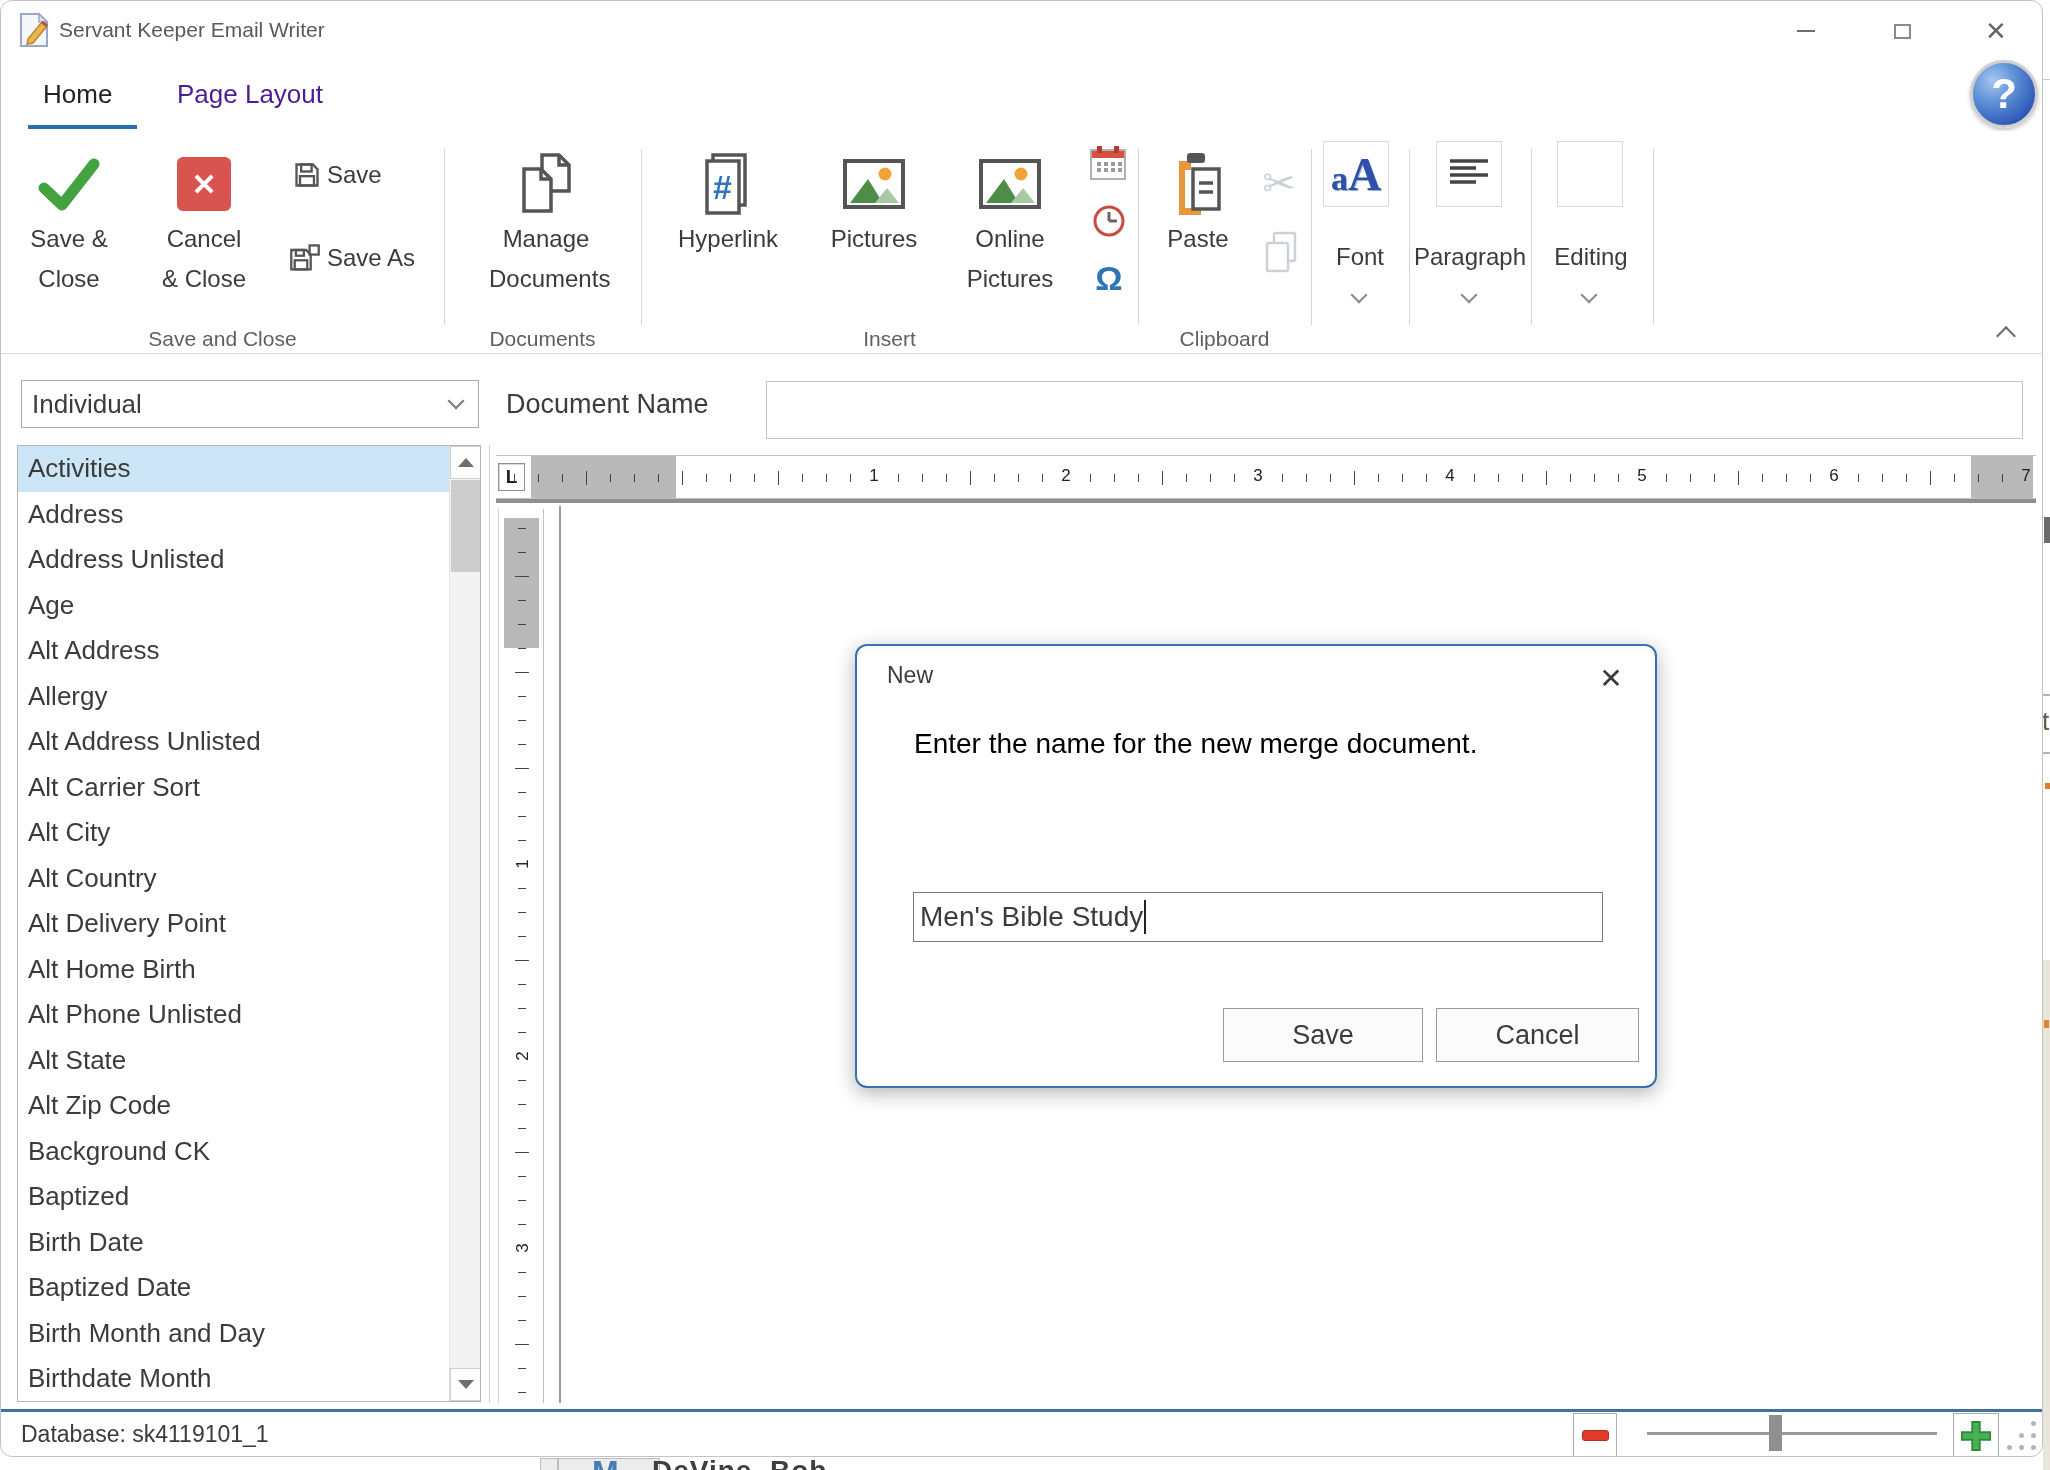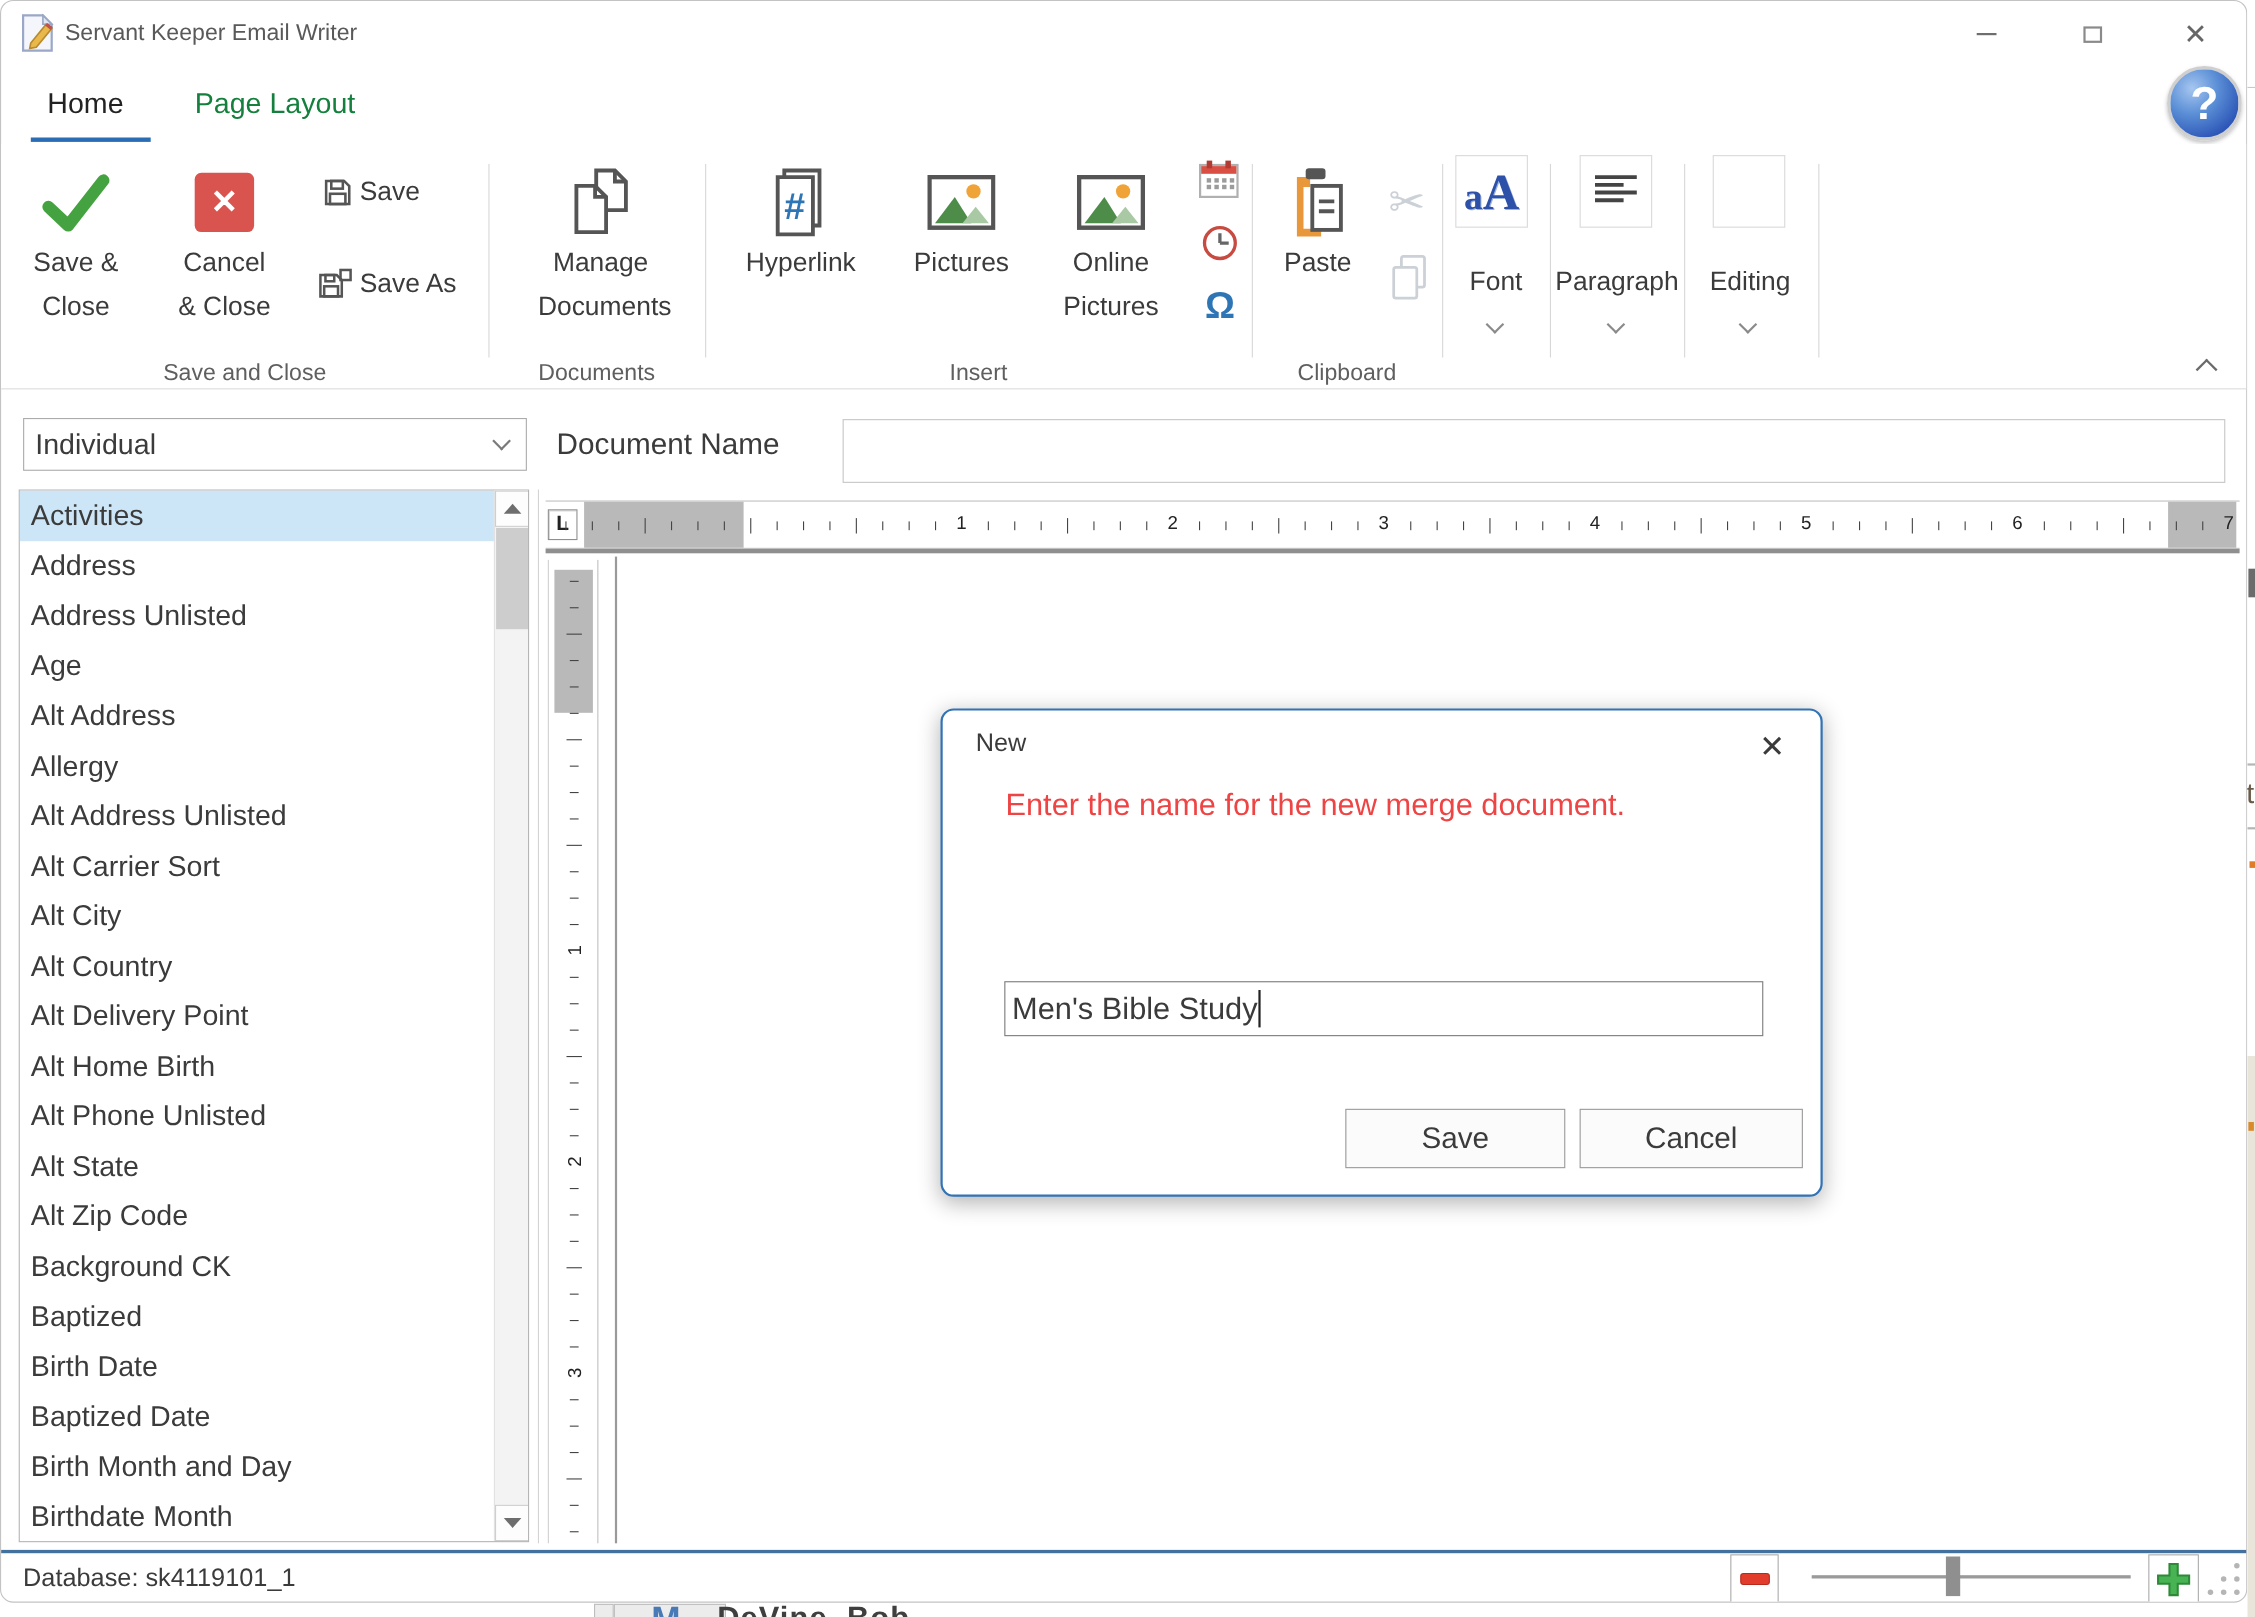--- a/index.html
+++ b/index.html
@@ -11,21 +11,21 @@
   .window{position:absolute;left:0;top:0;width:2043px;height:1457px;background:#fff;
     border:1px solid #c3c3c3;border-radius:12px;overflow:hidden;}
   .titlebar-title{position:absolute;left:58px;top:17px;font-size:21px;color:#595959;}
   .app-icon{position:absolute;left:15px;top:11px;width:36px;height:36px;}
   .winbtn{position:absolute;top:8px;width:44px;height:44px;display:flex;align-items:center;justify-content:center;cursor:default;}
   .min-glyph{width:18px;height:2px;background:#6e6e6e;}
   .max-glyph{width:17px;height:15px;border:2px solid #8a8a8a;}
   .close-glyph{font-size:26px;color:#666;font-weight:400;line-height:1;}
 
   
-  .tab{position:absolute;top:78px;font-size:26px;color:#15803d;}
+  .tab{position:absolute;top:78px;font-size:26px;color:#4c1d95;}
   .tab-underline{position:absolute;left:27px;top:124px;width:109px;height:4px;}
   .help-btn{position:absolute;left:1969px;top:59px;width:68px;height:68px;border-radius:50%;
     border:3px solid #cfcfcf;color:#fff;font-size:42px;font-weight:bold;display:flex;align-items:center;justify-content:center;
     background:radial-gradient(circle at 32% 28%, #a6c6f0 0%, #5b8fd6 38%, #2c55b7 78%, #1d3f96 100%);
     box-shadow:0 2px 4px rgba(0,0,0,.25);}
 
   
   .ribbon{position:absolute;left:0;top:130px;width:2043px;height:223px;border-bottom:1px solid #dcdcdc;background:#fff;}
   .rsep{position:absolute;top:18px;width:1px;height:176px;background:#d7d7d7;}
   .group-label{position:absolute;top:196px;height:26px;font-size:21px;color:#5f5f5f;text-align:center;}
@@ -82,21 +82,21 @@
   .rnum.v{left:12px;width:20px;height:16px;top:auto;transform:rotate(-90deg);font-size:17px;}
   .page-edge{position:absolute;left:558px;top:505px;width:2px;height:897px;background:#9a9a9a;}
   .panel-split{position:absolute;left:488px;top:444px;width:1px;height:958px;background:#d4d4d4;}
 
   
   .dialog{position:absolute;left:854px;top:643px;width:802px;height:444px;background:#fff;
     border:2px solid #3273b5;border-radius:12px;box-shadow:0 5px 20px rgba(0,0,0,.3);}
   .dlg-title{position:absolute;left:30px;top:16px;font-size:23px;color:#3b3b3b;}
   .dlg-close{position:absolute;right:22px;top:10px;width:44px;height:44px;font-size:28px;color:#3b3b3b;
     display:flex;align-items:center;justify-content:center;font-weight:300;cursor:default;}
-  .dlg-msg{position:absolute;left:57px;top:70px;font-size:28px;color:#ef4444;}
+  .dlg-msg{position:absolute;left:57px;top:82px;font-size:28px;color:#000000;}
   .dlg-input{position:absolute;left:56px;top:246px;width:690px;height:50px;border:1px solid #7a7a7a;background:#fff;
     display:flex;align-items:center;padding-left:6px;font-size:28px;}
   .caret{display:inline-block;width:2px;height:34px;background:#222;margin-left:1px;vertical-align:middle;}
   .dlg-btn{position:absolute;top:362px;width:200px;height:54px;border:1px solid #9a9a9a;background:#fbfbfb;
     font-size:27px;color:#3b3b3b;display:flex;align-items:center;justify-content:center;cursor:default;}
 
   
   .status-line{position:absolute;left:0;top:1408px;width:2043px;height:3px;background:#41719c;}
   .status-text{position:absolute;left:20px;top:1420px;font-size:23px;color:#3b3b3b;}
   .zoombox{position:absolute;top:1412px;height:45px;border:1px solid #ababab;background:#fff;display:flex;align-items:center;justify-content:center;}

